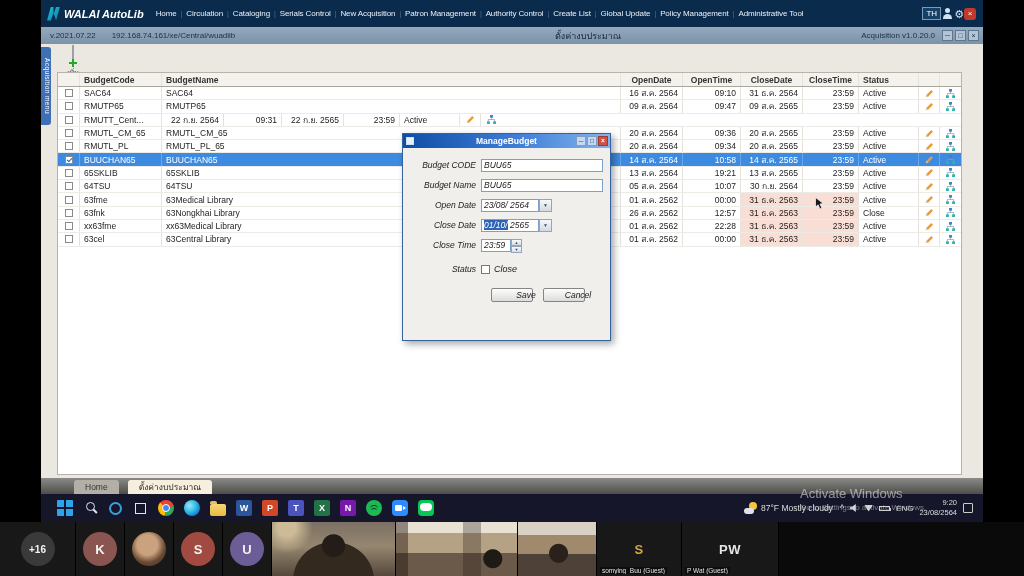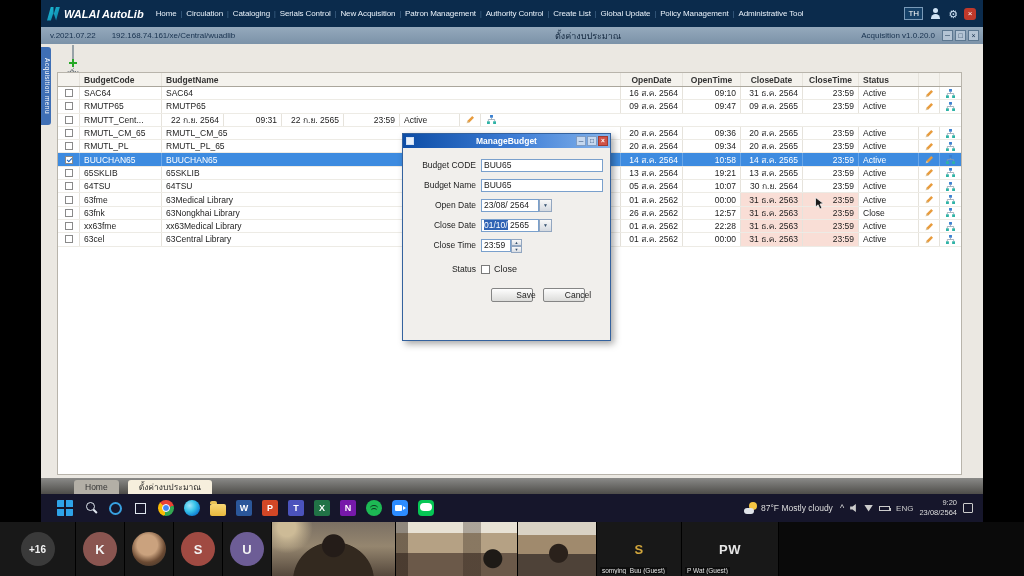--- a/index.html
+++ b/index.html
@@ -12,21 +12,21 @@
 
   
   .menubar{position:absolute;left:0;top:0;right:0;height:27px;background:#0b2b4c;display:flex;align-items:center;color:#d6e6f5;}
   .logo{display:flex;align-items:center;gap:4px;padding:0 8px 0 6px;flex:0 0 auto;}
   .logo-mark{width:13px;height:14px;background:linear-gradient(135deg,#1cc0d8,#0d7fa6);
     clip-path:polygon(0 100%,30% 0,50% 0,50% 60%,70% 0,100% 0,70% 100%,50% 45%,30% 100%);}
   .logo-text{font-size:11px;font-weight:bold;font-style:italic;color:#fff;white-space:nowrap;}
   .menu-list{flex:1;display:flex;align-items:center;gap:4px;font-size:8px;letter-spacing:-0.1px;white-space:nowrap;overflow:hidden;padding:0 4px;}
   .mitem{color:#e8f1fa;cursor:default;}
   .msep{color:#4a6f93;font-size:7px;}
-  .menu-right{display:flex;align-items:center;gap:6px;padding-right:7px;flex:0 0 auto;}
+  .menu-right{display:flex;align-items:center;padding-right:7px;flex:0 0 auto;}
   .lang-badge{font-size:8px;border:1px solid #7a9ab8;color:#fff;padding:1px 3px;background:#154067;}
   .mi-icon{display:flex;flex-direction:column;align-items:center;justify-content:center;width:13px;height:14px;}
   .pe-head{width:5px;height:5px;border-radius:50%;background:#cfe3f5;}
   .pe-body{width:9px;height:5px;border-radius:5px 5px 0 0;background:#cfe3f5;margin-top:1px;}
   .gear{font-size:11px;color:#cfe3f5;line-height:14px;}
   .power{width:12px;height:12px;border-radius:3px;background:#c0392b;color:#fff;font-size:8px;line-height:12px;text-align:center;}
 
   
   .subbar{position:absolute;top:27px;left:0;right:0;height:17px;background:linear-gradient(180deg,#95a9bc,#7b92a8);display:flex;align-items:center;font-size:8px;color:#16304d;}
   .sb-version{padding-left:9px;}
@@ -74,21 +74,21 @@
 
   
   .dialog{position:absolute;left:361px;top:89px;width:209px;height:208px;background:#f1efec;border:1px solid #34629e;
     box-shadow:3px 3px 7px rgba(0,0,0,.35);z-index:10;}
   .dtitle{height:14px;background:linear-gradient(90deg,#0d4da6,#3f7ed6 55%,#85b4ec);position:relative;display:flex;align-items:center;color:#fff;font-size:8.5px;font-weight:bold;}
   .dico{width:8px;height:8px;margin-left:3px;border:1px solid #cfe0f5;background:#e8f0fa;z-index:1;}
   .dtitle-text{position:absolute;left:0;right:0;text-align:center;}
   .dbtns{position:absolute;right:2px;top:2px;display:flex;gap:1px;z-index:1;}
   .dbtn{width:10px;height:10px;background:#c6d8ef;border:1px solid #7e9cc4;font-size:6.5px;line-height:8px;text-align:center;color:#163a6b;}
   .dbtn.close{background:#cf5146;border-color:#a03a32;color:#fff;}
-  .dbody{padding-top:7px;font-size:9px;color:#222;}
+  .dbody{padding-top:7px;font-size:9px;color:#222;font-style:italic;}
   .drow{display:flex;align-items:center;height:20px;}
   .drow.gap{margin-top:4px;}
   .dlabel{width:78px;text-align:right;padding-right:5px;font-size:8.5px;}
   .dinput{height:13px;border:1px solid #7aa0cc;background:#fff;font-size:8.5px;display:flex;align-items:center;padding:0 2px;white-space:pre;}
   .w-lg{width:122px;}
   .date-input{width:58px;}
   .time-input{width:30px;}
   .drop{width:13px;height:13px;background:linear-gradient(#f8f8f8,#d4d9e0);border:1px solid #92a6c0;font-size:5px;display:flex;align-items:center;justify-content:center;color:#34506e;}
   .spin{display:flex;flex-direction:column;width:11px;height:13px;}
   .spin span{flex:1;background:linear-gradient(#fafafa,#d8dce2);border:1px solid #92a6c0;font-size:4px;line-height:5px;text-align:center;color:#34506e;}
@@ -659,20 +659,24 @@
           <span>ENG</span>
           <span class="clock">
             <span>9:20</span>
             <span>23/08/2564</span>
           </span>
           <span class="notif"></span>
         </span>
       </div>
     </div>
 
+    <div class="watermark">
+      <div class="wm1">Activate Windows</div>
+      <div class="wm2">Go to Settings to activate Windows.</div>
+    </div>
 
     <span class="cursor">
       <svg width="9" height="13" viewBox="0 0 9 13">
           <path d="M0.5 0.5l0 9.5 2.6-2.2 1.8 4.2 2-1-1.9-4 3.4-.4z" fill="#1a1a1a" stroke="#fff" stroke-width="0.7"></path>
         </svg>
     </span>
   </div>
 
   <div class="strip">
       <div class="ptile k-more" style="width: 76px;">

